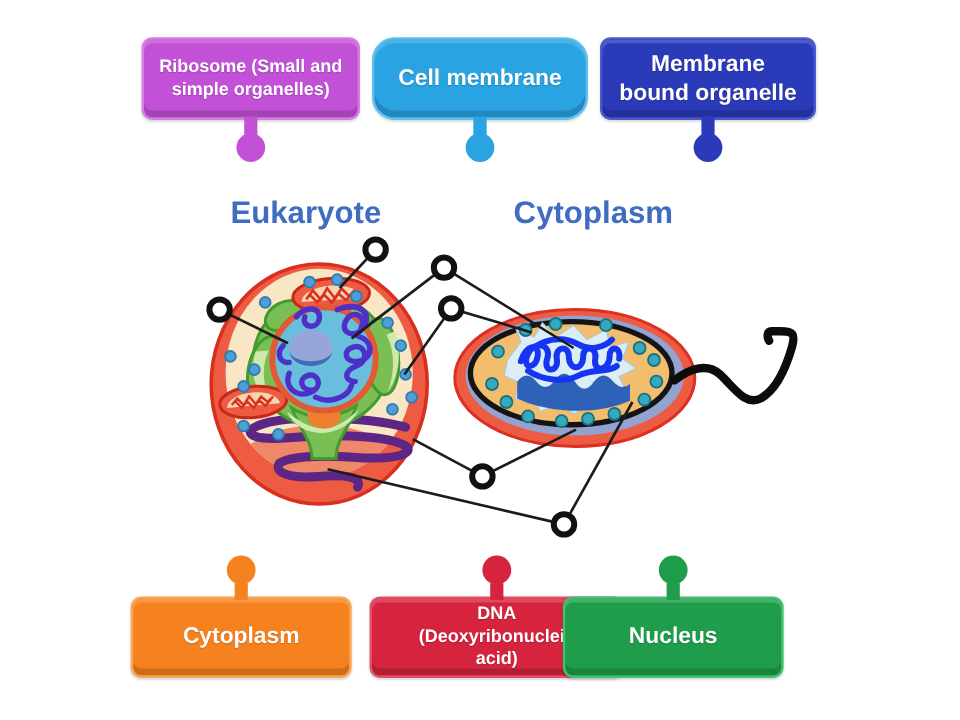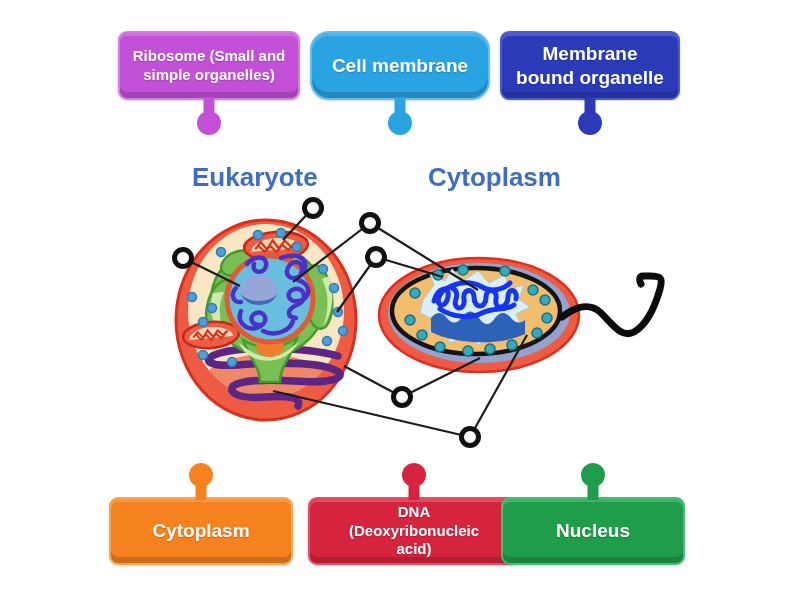--- a/index.html
+++ b/index.html
@@ -183,19 +183,19 @@
     <span class="stem"></span>
     <span class="knob"></span>
   </div>
   <div class="chip b fs15" style="left: 308px; top: 497px; width: 212px; height: 68px; --body: #d6243f; --light: #e25068; --dark: #b5172f;">
     <span class="txt">DNA
 (Deoxyribonucleic
 acid)</span>
     <span class="stem"></span>
     <span class="knob"></span>
   </div>
-  <div class="chip b fs19" style="left: 501px; top: 497px; width: 184px; height: 68px; --body: #1f9d4b; --light: #42c172; --dark: #157a38;">
+  <div class="chip b fs19" style="left: 469px; top: 497px; width: 184px; height: 68px; --body: #1f9d4b; --light: #42c172; --dark: #157a38;">
     <span class="txt">Nucleus</span>
     <span class="stem"></span>
     <span class="knob"></span>
   </div>
 
 </div>
 
 </body></html>

